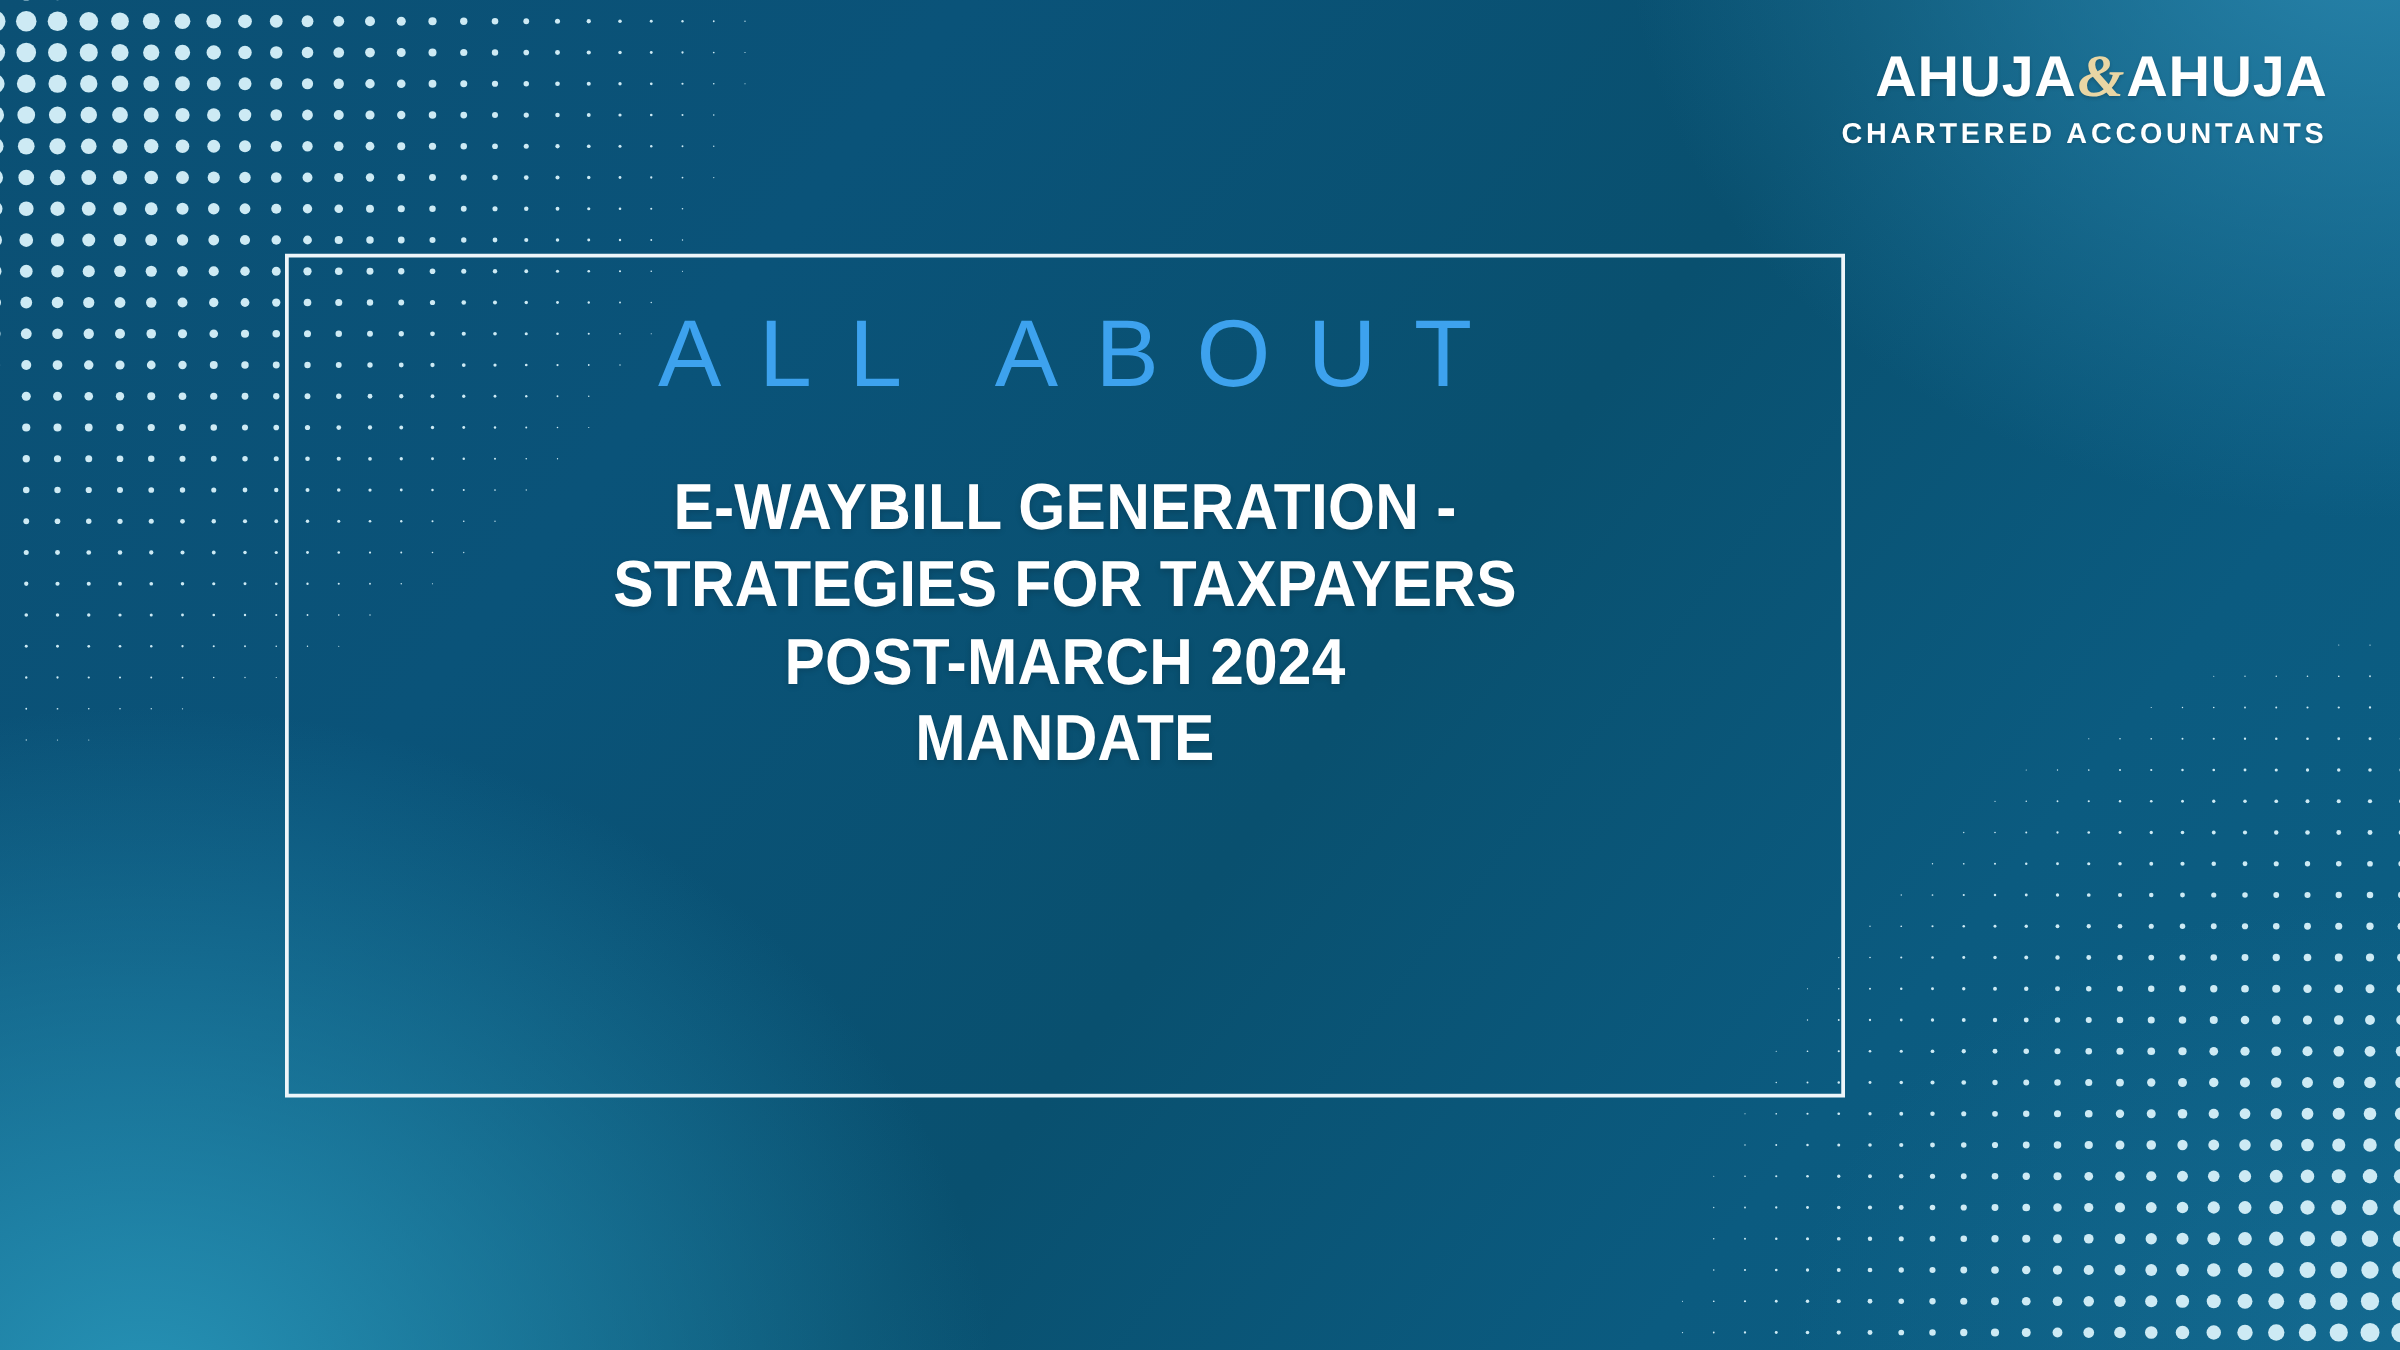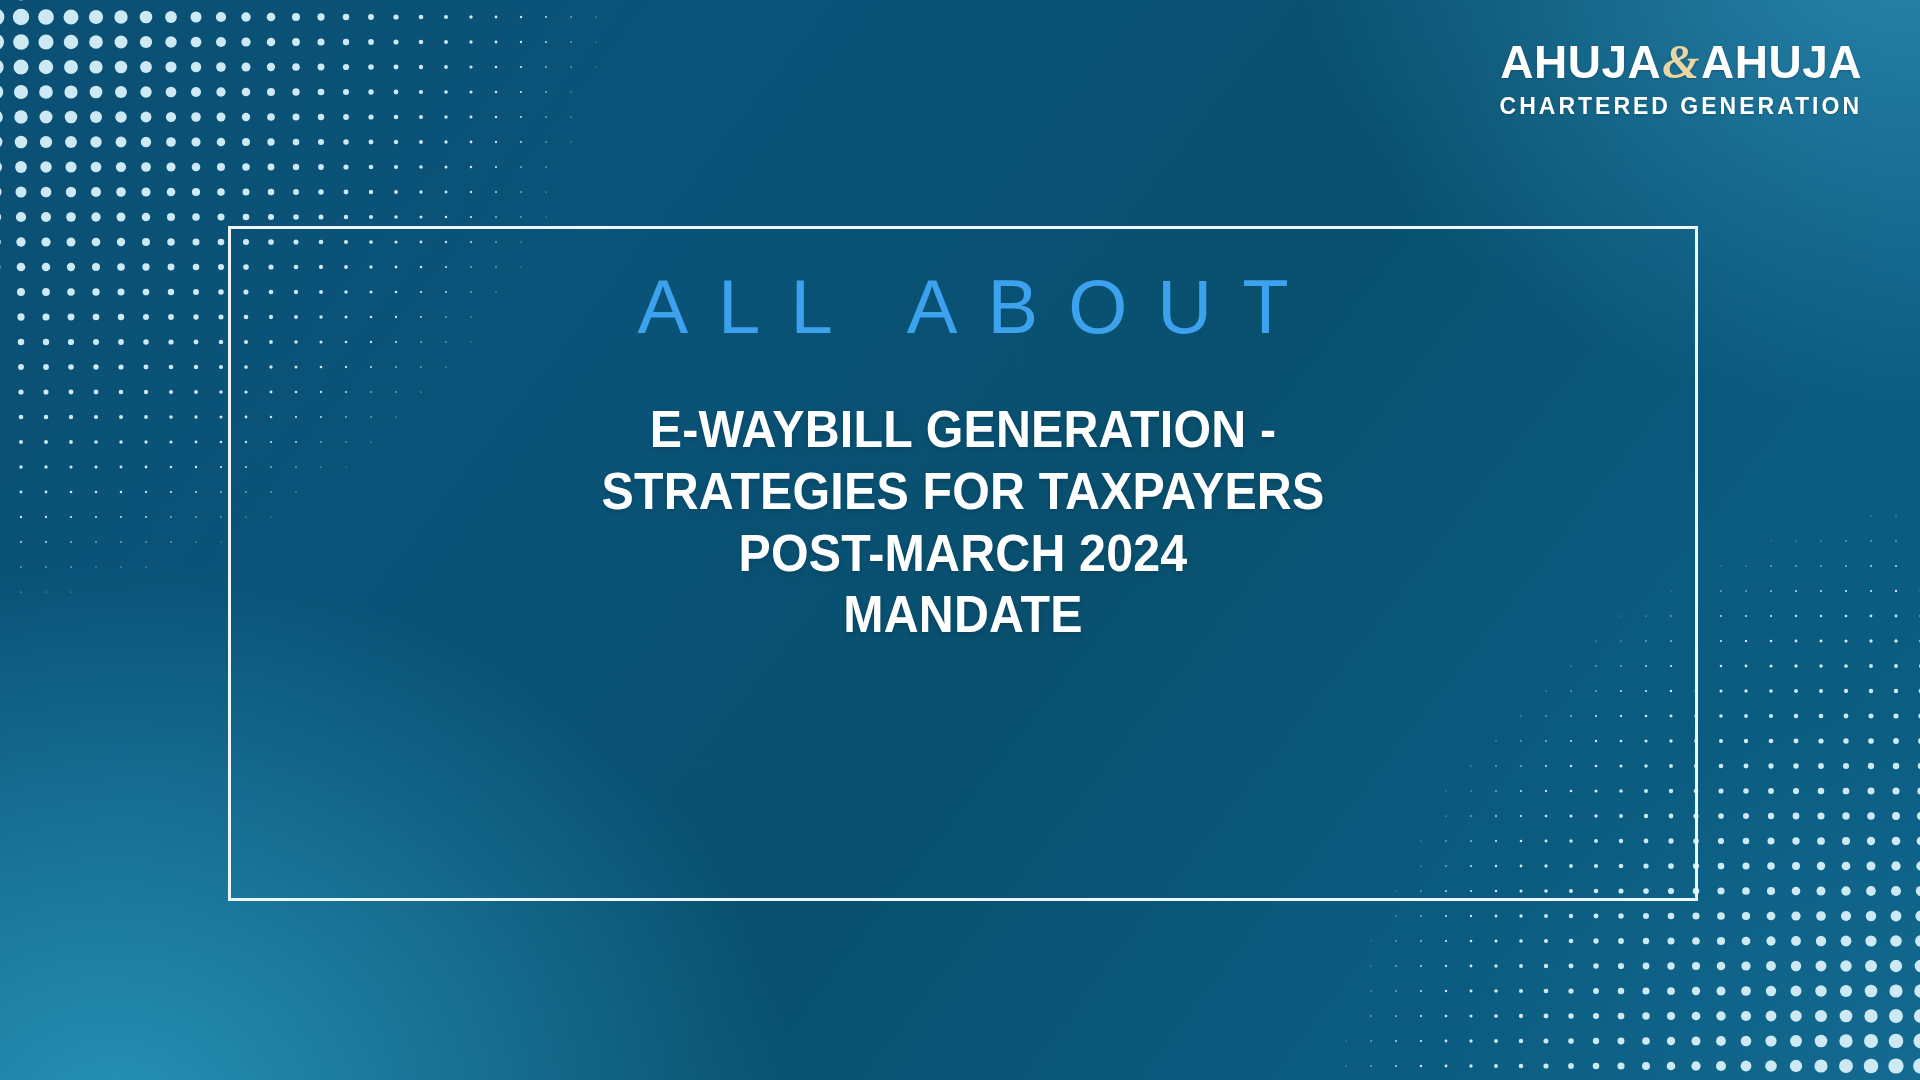--- a/index.html
+++ b/index.html
@@ -62,22 +62,22 @@
     letter-spacing:3.0px;
     color:#ffffff;
     white-space:nowrap;
     text-shadow:0 1px 3px rgba(0,0,0,0.18);
   }
 
   
   #frame {
     position:absolute;
     left:228px;
-    top:226px;
-    width:1470px;
+    top:203px;
+    width:1248px;
     height:675px;
     border:3px solid #eef6fa;
     display:flex;
     flex-direction:column;
     align-items:center;
     justify-content:flex-start;
   }
 
   #kicker {
     margin-top:38px;
@@ -1122,21 +1122,21 @@
       <circle cx="706.0" cy="781.0" r="8.29" fill="#cdeaf4"></circle>
       <circle cx="731.0" cy="781.0" r="8.40" fill="#cdeaf4"></circle>
       <circle cx="756.0" cy="781.0" r="8.40" fill="#cdeaf4"></circle>
       <circle cx="781.0" cy="781.0" r="8.40" fill="#cdeaf4"></circle>
     </svg>
 
   <div id="logo">
     <div id="logo-wordmark">
       <span>AHUJA</span><span class="amp">&amp;</span><span>AHUJA</span>
     </div>
-    <div id="logo-tagline">CHARTERED GENERATION</div>
+    <div id="logo-tagline">CHARTERED ACCOUNTANTS</div>
   </div>
 
   <div id="frame">
     <div id="kicker">ALL ABOUT</div>
     <div id="headline">
       <span class="hl-line">E-WAYBILL GENERATION -</span>
       <span class="hl-line">STRATEGIES FOR TAXPAYERS</span>
       <span class="hl-line">POST-MARCH 2024</span>
       <span class="hl-line">MANDATE</span>
     </div>

